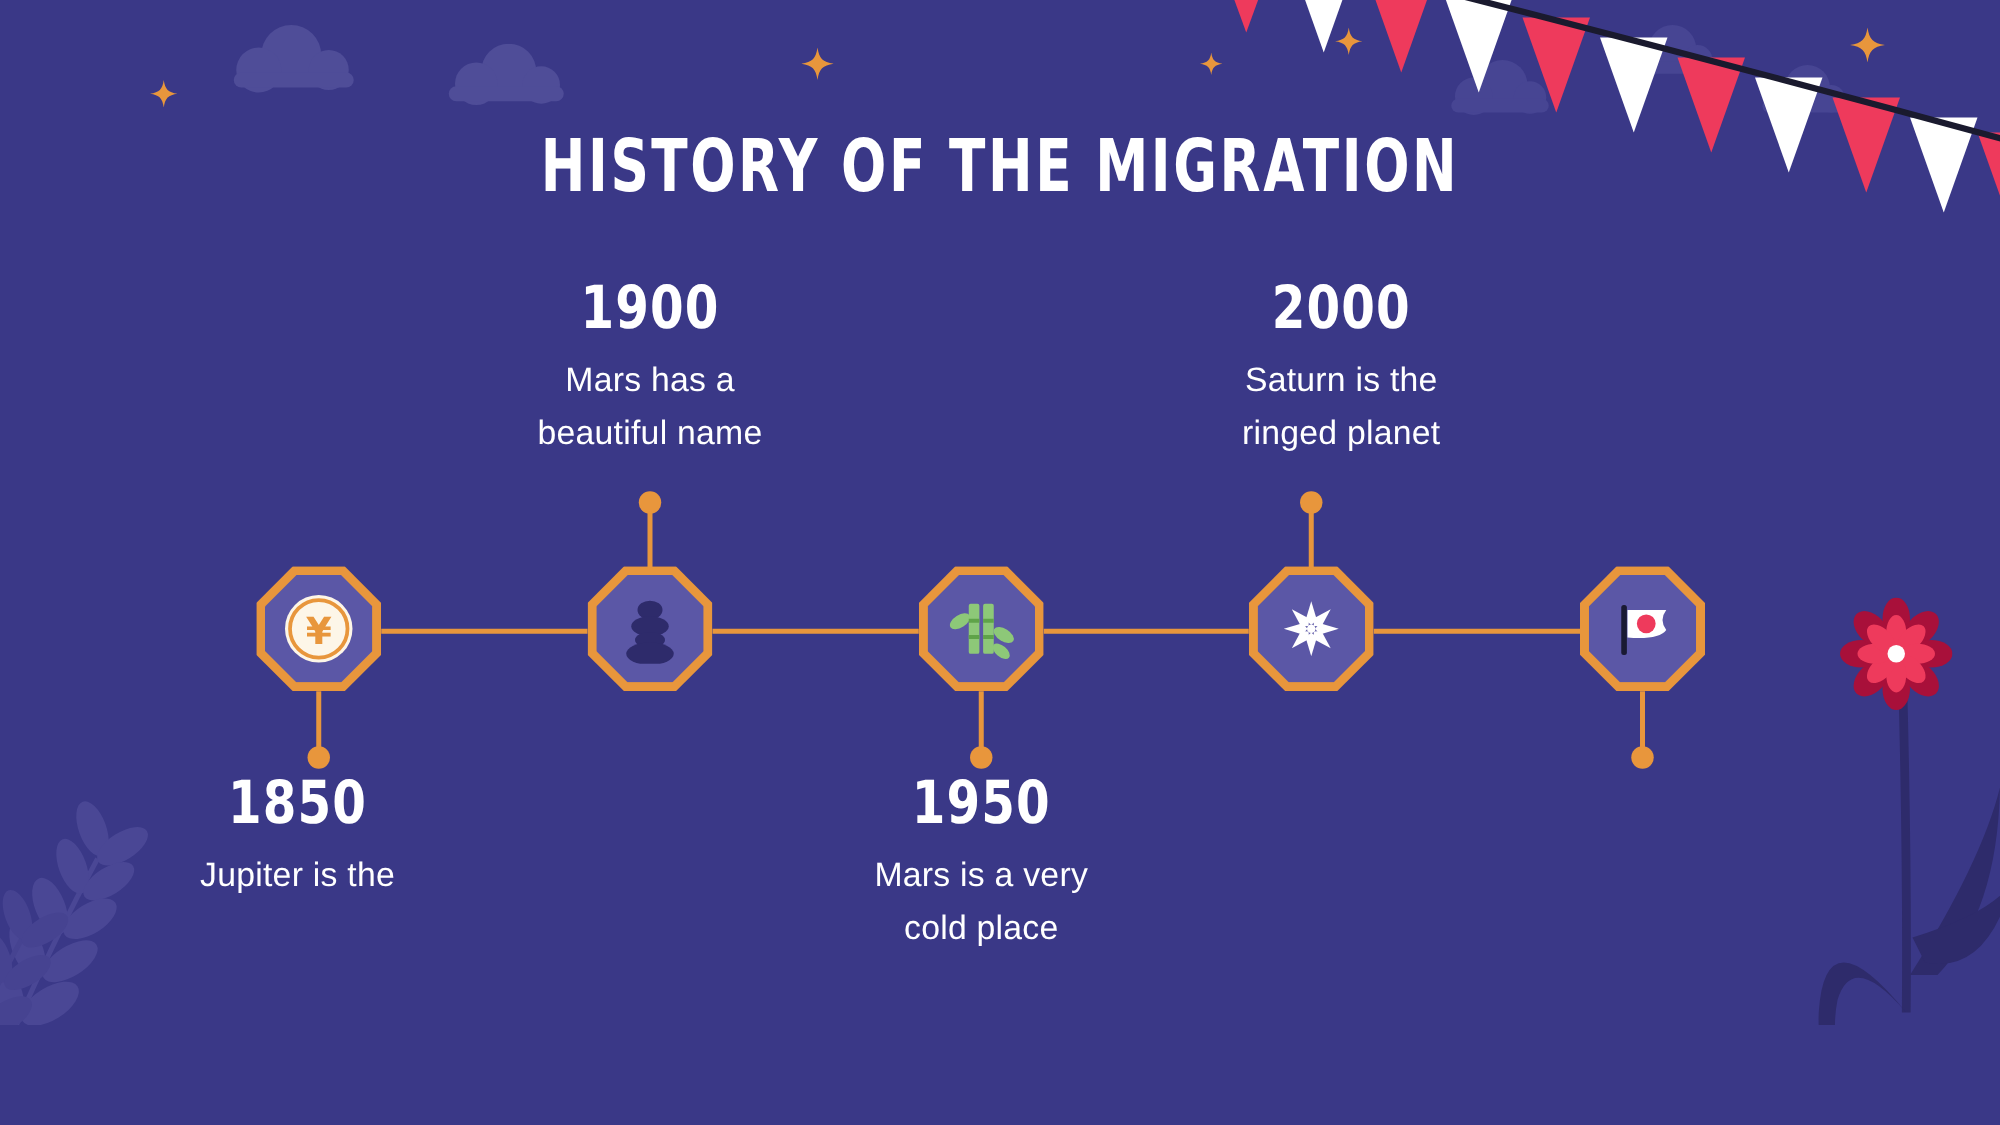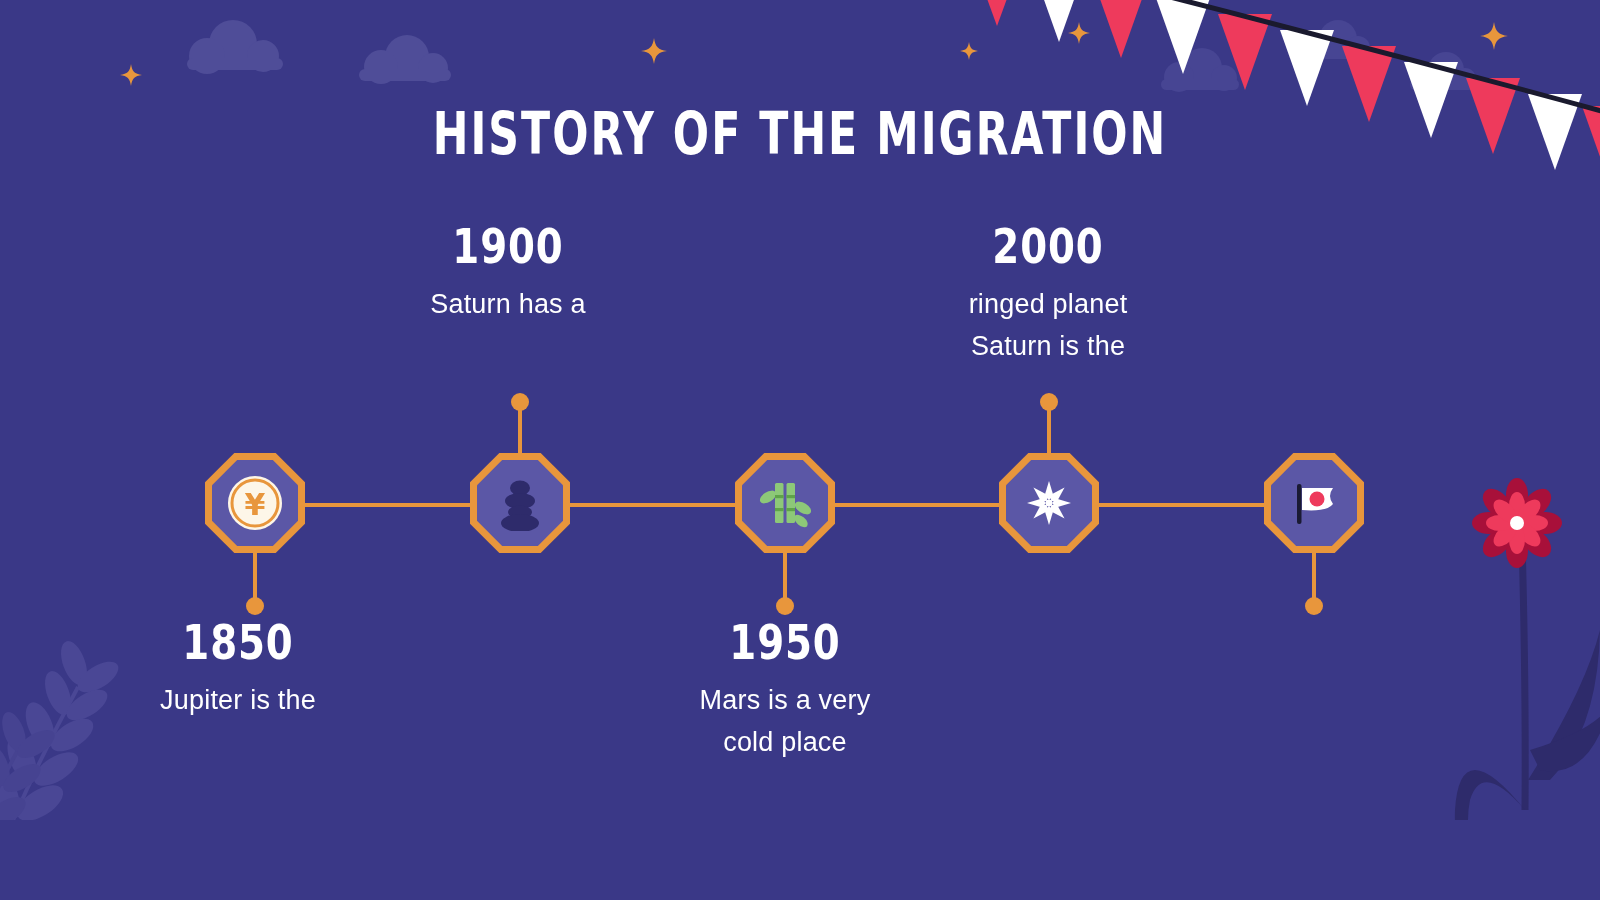--- a/index.html
+++ b/index.html
@@ -288,24 +288,25 @@
             <ellipse cx="28" cy="13" rx="10" ry="7.5"></ellipse>
             <ellipse cx="28" cy="26" rx="15" ry="8"></ellipse>
             <ellipse cx="28" cy="37" rx="12" ry="6.5"></ellipse>
             <ellipse cx="28" cy="48" rx="19" ry="9"></ellipse>
           </g>
         </svg>
       </div>
     </div>
     <div class="stem" style="left:518px; top:403px; height:52px;"></div>
     <div class="dot" style="left:511px; top:393px;"></div>
-    <div class="lab" style="left:338px; top:224px; width:340px;">
+    <div class="lab" style="left:350px; top:224px; width:340px;">
       <div class="year">1900</div>
       <div class="desc">
-        <div>Saturn has a</div>
+        <div>Mars has a</div>
+        <div>beautiful name</div>
       </div>
     </div>
 
     <div class="node" style="left:735px;">
       <div class="oct"></div>
       <div class="oct-inner">
         <svg width="56" height="56" viewBox="0 0 56 56">
           <g>
             <ellipse cx="11" cy="22" rx="9" ry="5" fill="#8dc878" transform="rotate(-32 11 22)"></ellipse>
             <ellipse cx="46" cy="33" rx="9" ry="5" fill="#8dc878" transform="rotate(32 46 33)"></ellipse>
@@ -343,25 +344,25 @@
             <path d="M0 -22 L4.5 -7 L0 -3 L-4.5 -7 Z" transform="rotate(225)"></path>
             <path d="M0 -22 L4.5 -7 L0 -3 L-4.5 -7 Z" transform="rotate(270)"></path>
             <path d="M0 -22 L4.5 -7 L0 -3 L-4.5 -7 Z" transform="rotate(315)"></path>
             <circle cx="0" cy="0" r="3.4"></circle>
           </g>
         </svg>
       </div>
     </div>
     <div class="stem" style="left:1047px; top:403px; height:52px;"></div>
     <div class="dot" style="left:1040px; top:393px;"></div>
-    <div class="lab" style="left:878px; top:224px; width:340px;">
+    <div class="lab" style="left:903px; top:224px; width:340px;">
       <div class="year">2000</div>
       <div class="desc">
+        <div>Saturn is the</div>
         <div>ringed planet</div>
-        <div>Saturn is the</div>
       </div>
     </div>
 
     <div class="node" style="left:1264px;">
       <div class="oct"></div>
       <div class="oct-inner">
         <svg width="54" height="54" viewBox="0 0 54 54">
           <rect x="10" y="8" width="4.5" height="40" rx="2" fill="#1a1a33"></rect>
           <path d="M15 12 L46 12 Q 40 20 46 28 Q 40 36 15 34 Z" fill="#ffffff"></path>
           <circle cx="30" cy="23" r="7.5" fill="#ee3a5c"></circle>

